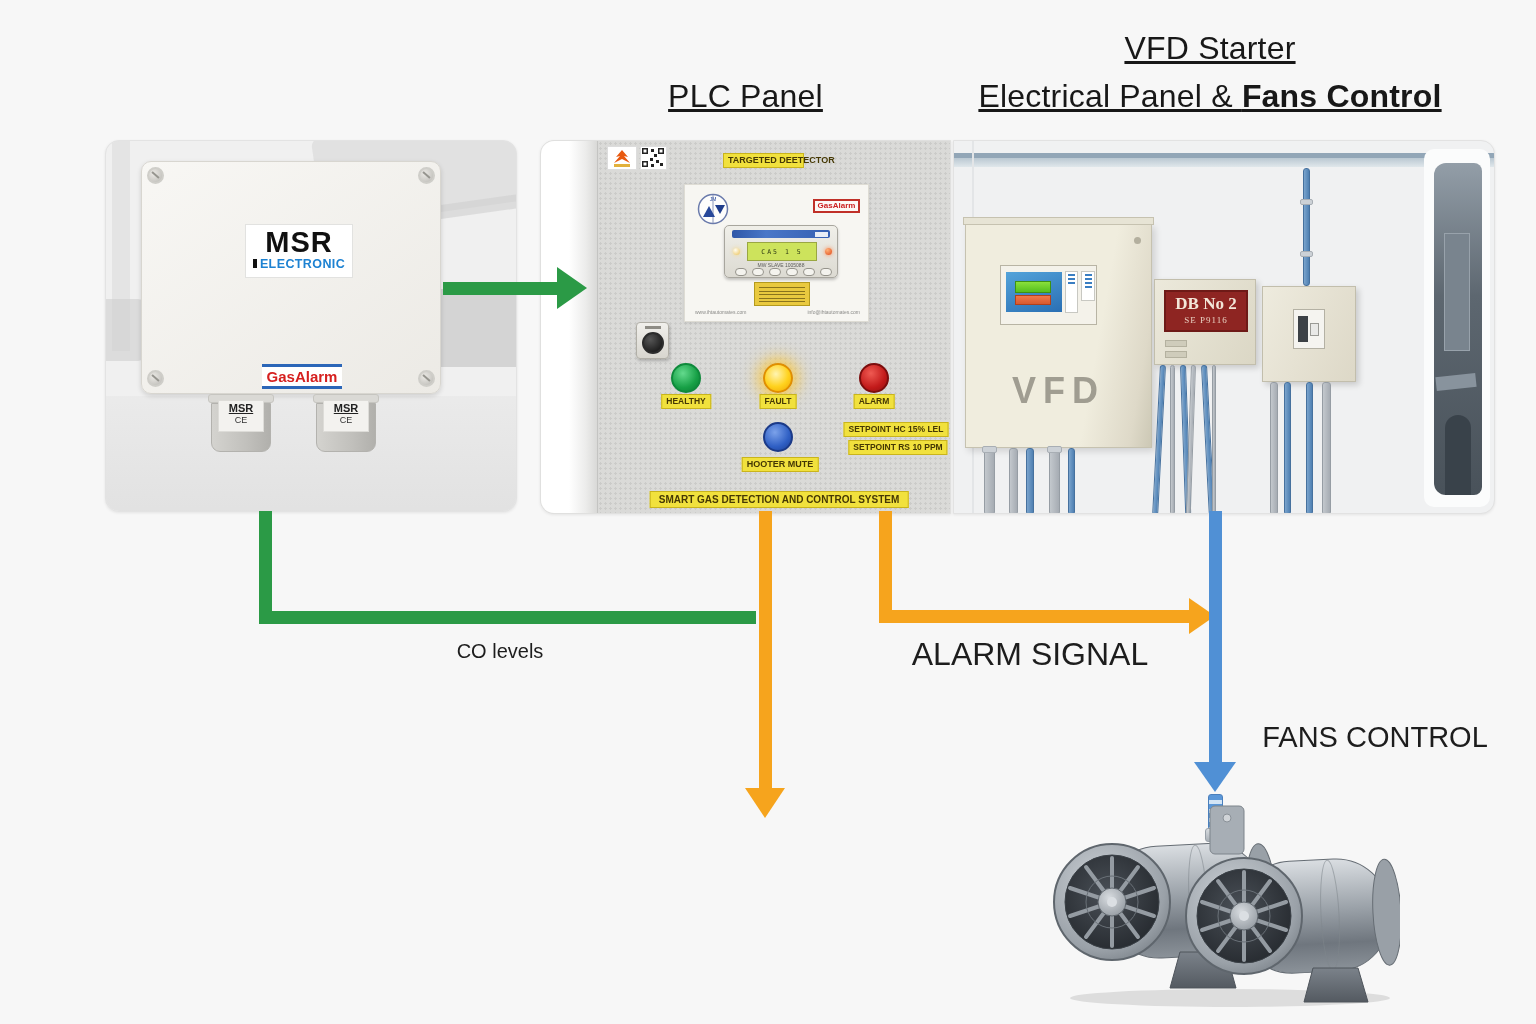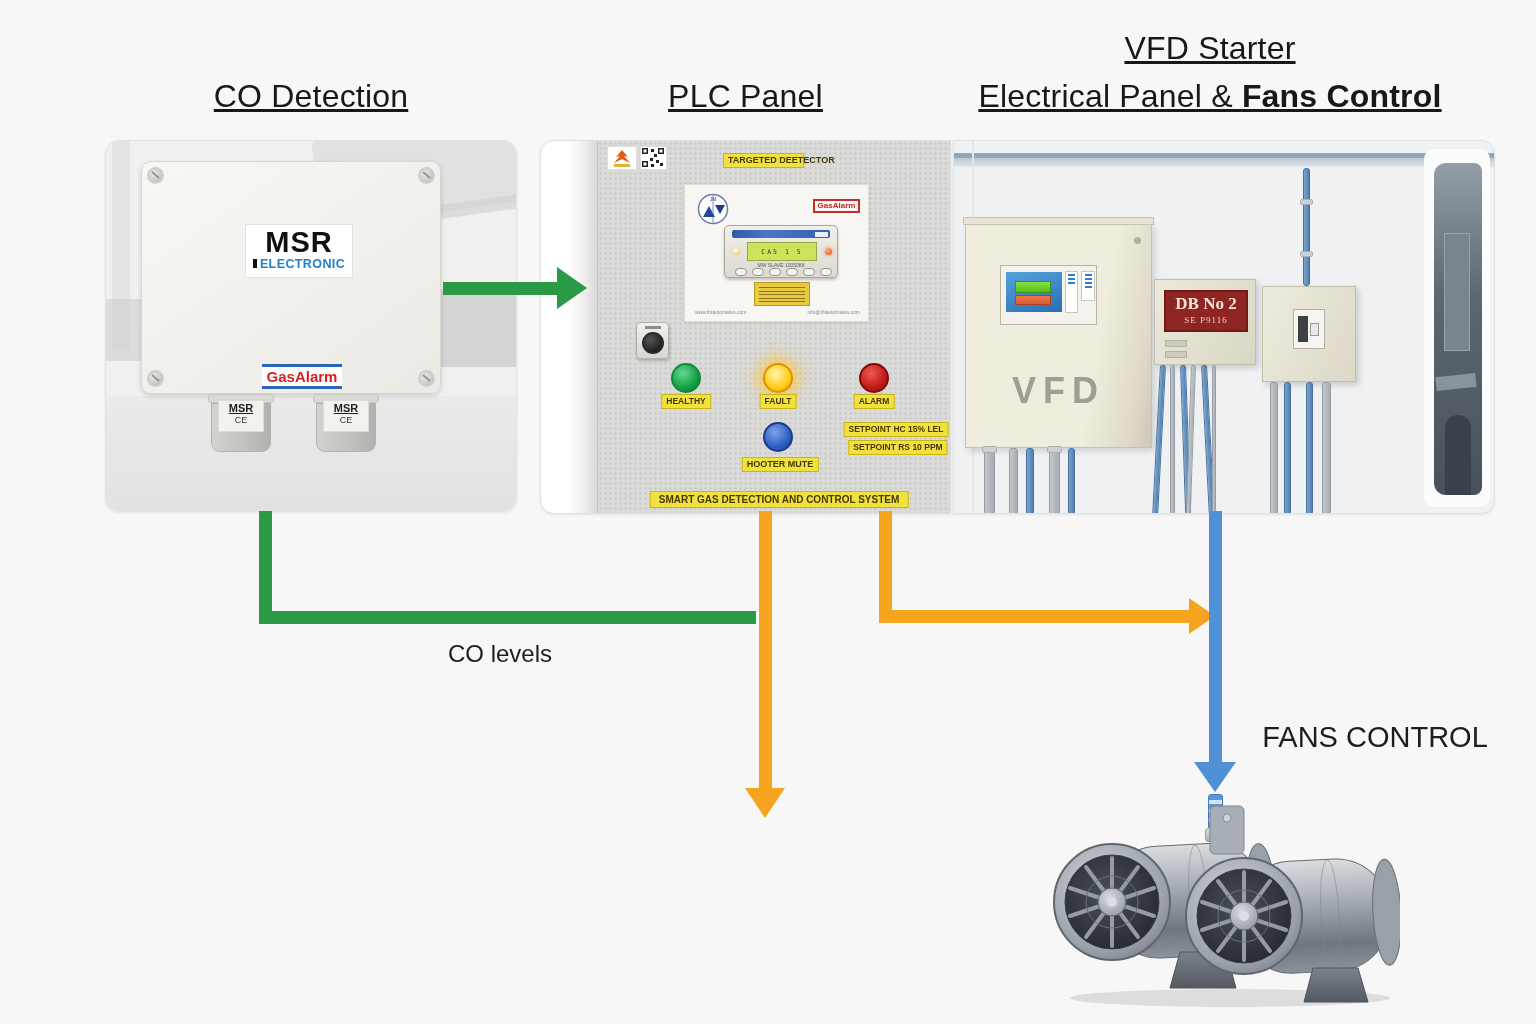--- a/index.html
+++ b/index.html
@@ -144,21 +144,20 @@
     background:repeating-linear-gradient(180deg,#5b97d8 0 5px,#d2e4f5 5px 9px);
     border:1px solid #4a7fbc; border-radius:3px; }
   #connector-base { position:absolute; left:1205px; top:828px; width:21px; height:14px;
     background:linear-gradient(#d8dce0,#a9b0b7); border:1px solid #98a0a8; border-radius:3px; }
 </style>
 </head>
 <body>
 
 <div id="canvas">
 
-  <div class="hdr" style="left:105px; top:78px; width:412px;">CO Detection</div>
   <div class="hdr" style="left:540px; top:78px; width:411px;">PLC Panel</div>
   <div class="hdr" style="left:950px; top:30px; width:520px;">VFD Starter</div>
   <div class="hdr" style="left:950px; top:78px; width:520px;"><span>Electrical Panel &amp; </span><b>Fans Control</b></div>
 
   <div class="card" id="co-card">
     <div class="bg-shape" style="right:-30px; top:-18px; width:230px; height:90px; background:#dadada; opacity:.7; transform:rotate(-8deg); border-radius:8px;"></div>
     <div class="bg-shape" style="right:-10px; top:64px; width:170px; height:14px; background:#cfcfcf; opacity:.6; transform:rotate(-8deg);"></div>
     <div class="bg-shape" style="left:6px; top:0; width:18px; height:210px; background:#dedede; opacity:.7;"></div>
     <div class="bg-shape" style="left:0; bottom:0; width:100%; height:115px; background:linear-gradient(#eaeaea,#e1e1e1); opacity:.95;"></div>
     <div class="bg-shape" style="right:-22px; top:148px; width:145px; height:78px; background:#c2c2c2; opacity:.6; border-radius:20px 28px 6px 6px;"></div>
@@ -345,28 +344,29 @@
         <div class="arch"></div>
       </div>
     </div>
   </div>
 
   <div class="shaft c-green" style="left:443px; top:282px; width:116px; height:13px; z-index:5;"></div>
   <div class="tri" style="left:557px; top:267px; border-left:30px solid #2b9a46; border-top:21px solid transparent; border-bottom:21px solid transparent; z-index:5;"></div>
 
   <div class="shaft c-green" style="left:259px; top:511px; width:13px; height:113px; z-index:5;"></div>
   <div class="shaft c-green" style="left:259px; top:611px; width:497px; height:13px; z-index:5;"></div>
-  <div class="flow-label" style="left:370px; top:640px; width:260px; font-size:24px;">CO levels</div>
+  <div class="flow-label" style="left:370px; top:640px; width:260px; font-size:20px;">CO levels</div>
 
   <div class="shaft c-orange" style="left:759px; top:511px; width:13px; height:279px; z-index:5;"></div>
   <div class="tri" style="left:745px; top:788px; border-top:30px solid #f6a41d; border-left:20px solid transparent; border-right:20px solid transparent; z-index:5;"></div>
 
   <div class="shaft c-orange" style="left:879px; top:511px; width:13px; height:112px; z-index:5;"></div>
   <div class="shaft c-orange" style="left:879px; top:610px; width:312px; height:13px; z-index:5;"></div>
   <div class="tri" style="left:1189px; top:598px; border-left:26px solid #f6a41d; border-top:18px solid transparent; border-bottom:18px solid transparent; z-index:5;"></div>
+  <div class="flow-label" style="left:900px; top:636px; width:260px; font-size:32px;">ALARM SIGNAL</div>
 
   <div class="shaft c-blue" style="left:1209px; top:511px; width:13px; height:253px; z-index:5;"></div>
   <div class="tri" style="left:1194px; top:762px; border-top:30px solid #5090d5; border-left:21px solid transparent; border-right:21px solid transparent; z-index:5;"></div>
   <div class="flow-label" style="left:1250px; top:721px; width:250px; font-size:29px;">FANS CONTROL</div>
   <div id="fan-connector"></div>
   <div id="connector-base"></div>
 
   <svg style="position:absolute; left:1030px; top:800px;" width="370" height="210" viewBox="0 0 370 210">
     <defs>
       <linearGradient id="bodyGrad" x1="0" y1="0" x2="0" y2="1">

